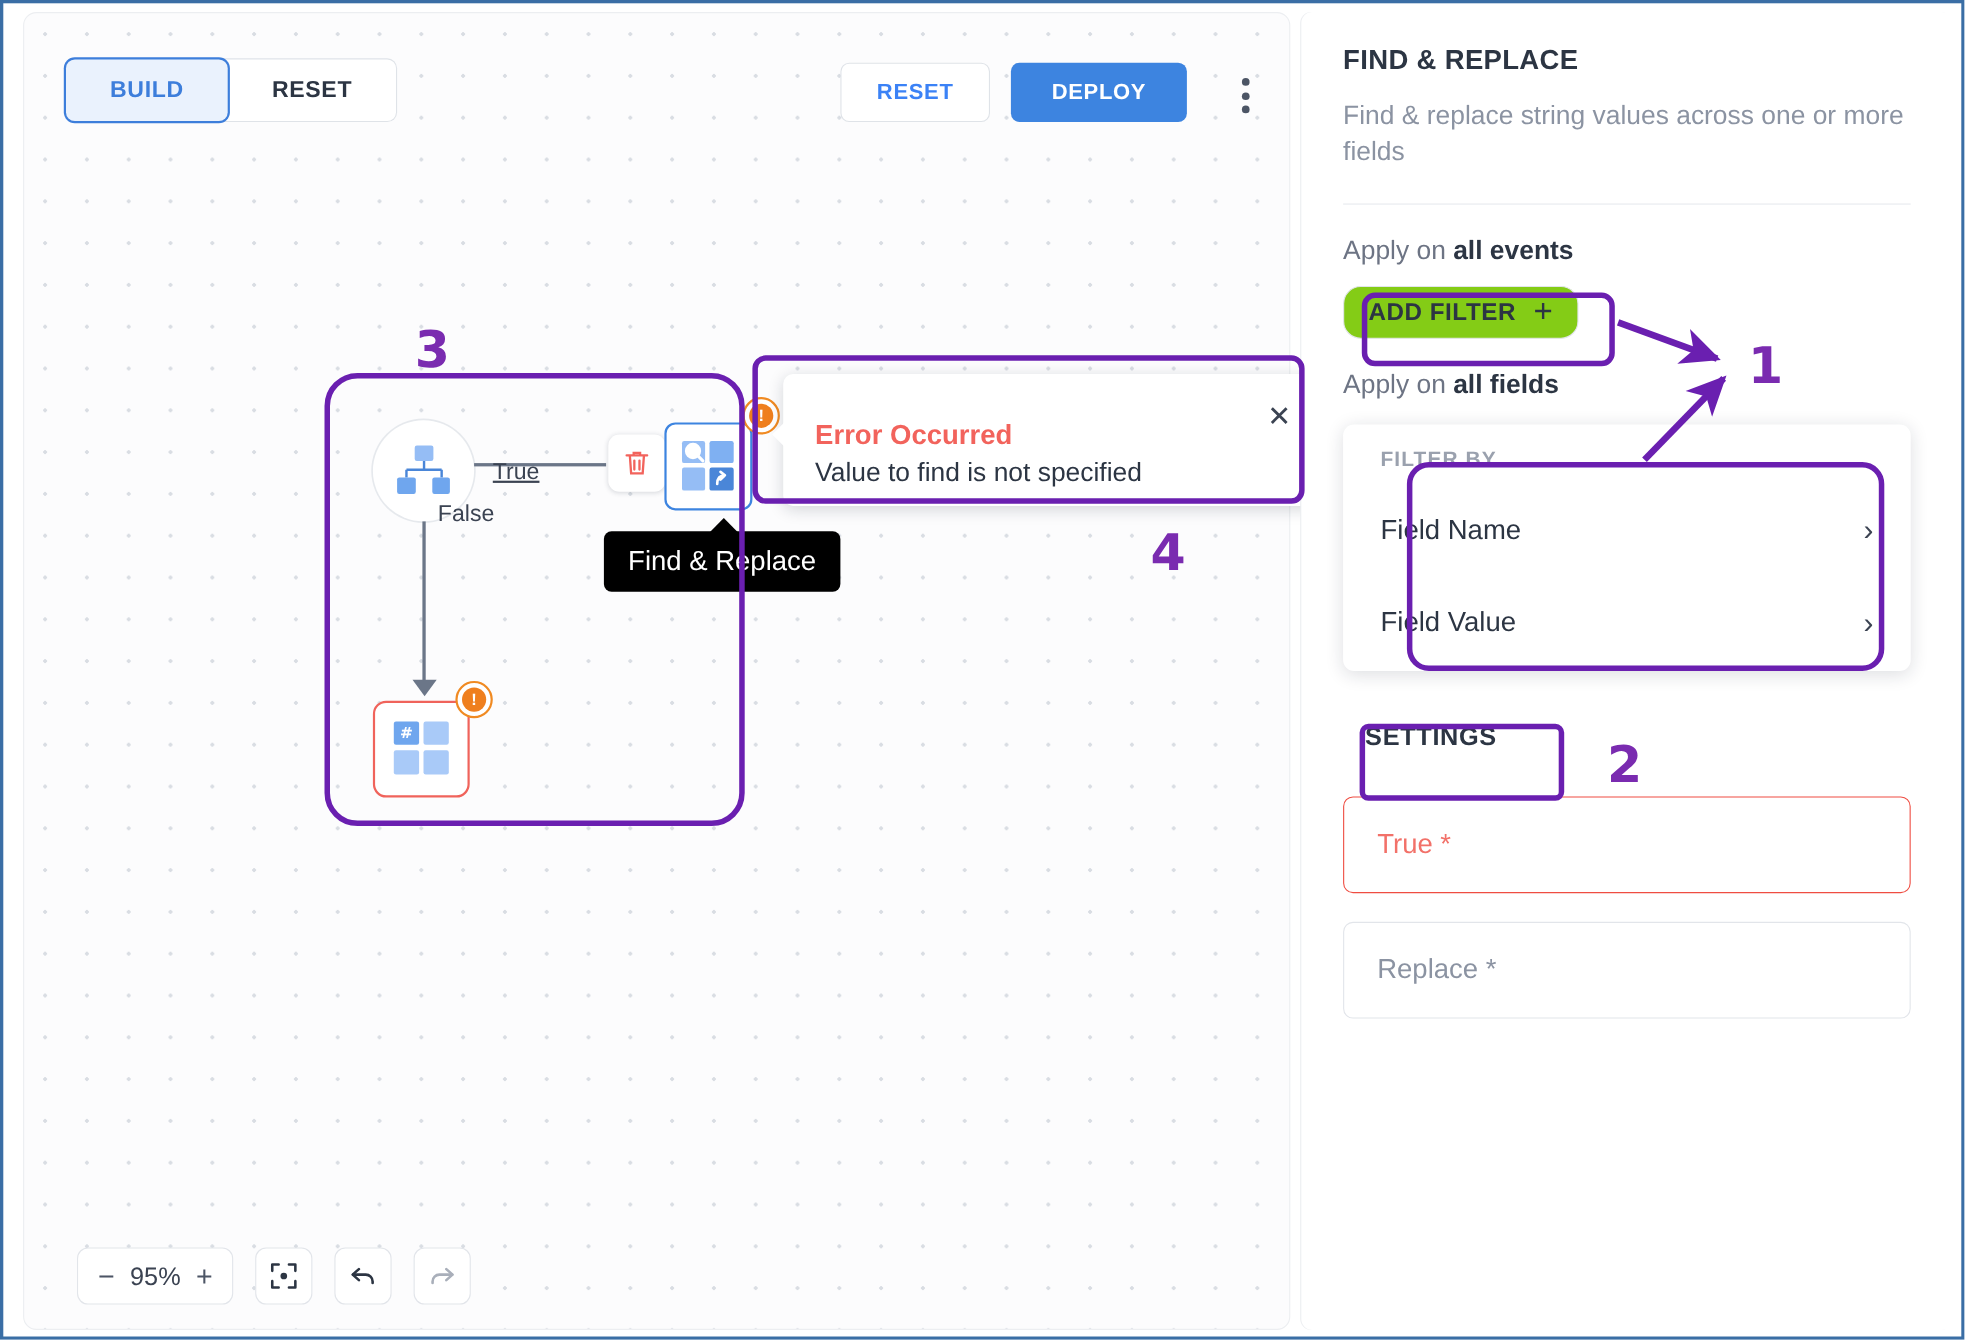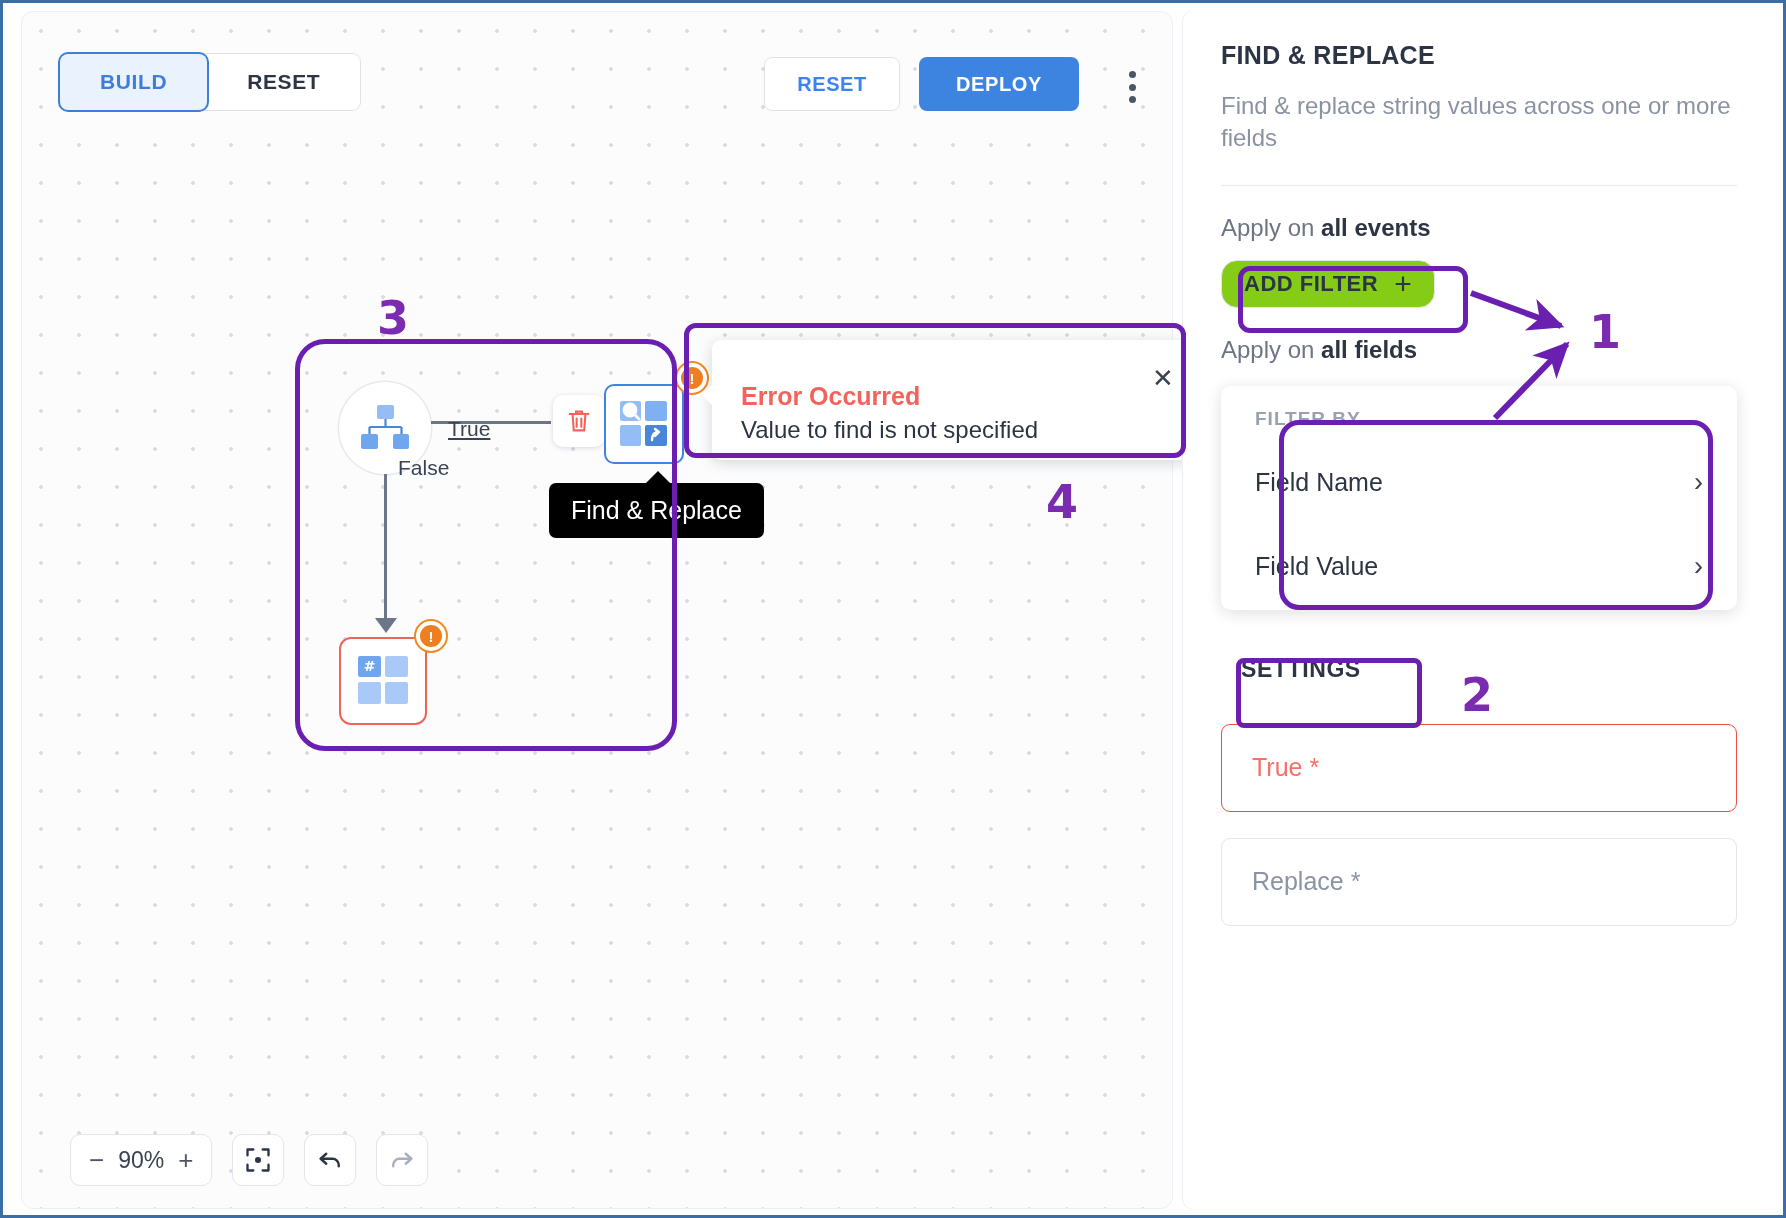--- a/index.html
+++ b/index.html
@@ -376,21 +376,21 @@
 
     <div class="toast">
       <div class="toast-title">Error Occurred</div>
       <div class="toast-close">✕</div>
       <div class="toast-msg">Value to find is not specified</div>
     </div>
 
     <div class="zoombar">
       <div class="zoom-pill">
         <span class="op">−</span>
-        <span>90%</span>
+        <span>95%</span>
         <span class="op">+</span>
       </div>
       <div class="sqbtn">
         <svg width="28" height="28" viewBox="0 0 24 24">
           <path d="M3 8V3h5M21 8V3h-5M3 16v5h5M21 16v5h-5" stroke="#2c3543" stroke-width="2" fill="none" stroke-linecap="round" stroke-linejoin="round"></path>
           <circle cx="12" cy="12" r="2.6" fill="#2c3543"></circle>
         </svg>
       </div>
       <div class="sqbtn">
         <svg width="30" height="30" viewBox="0 0 24 24">

